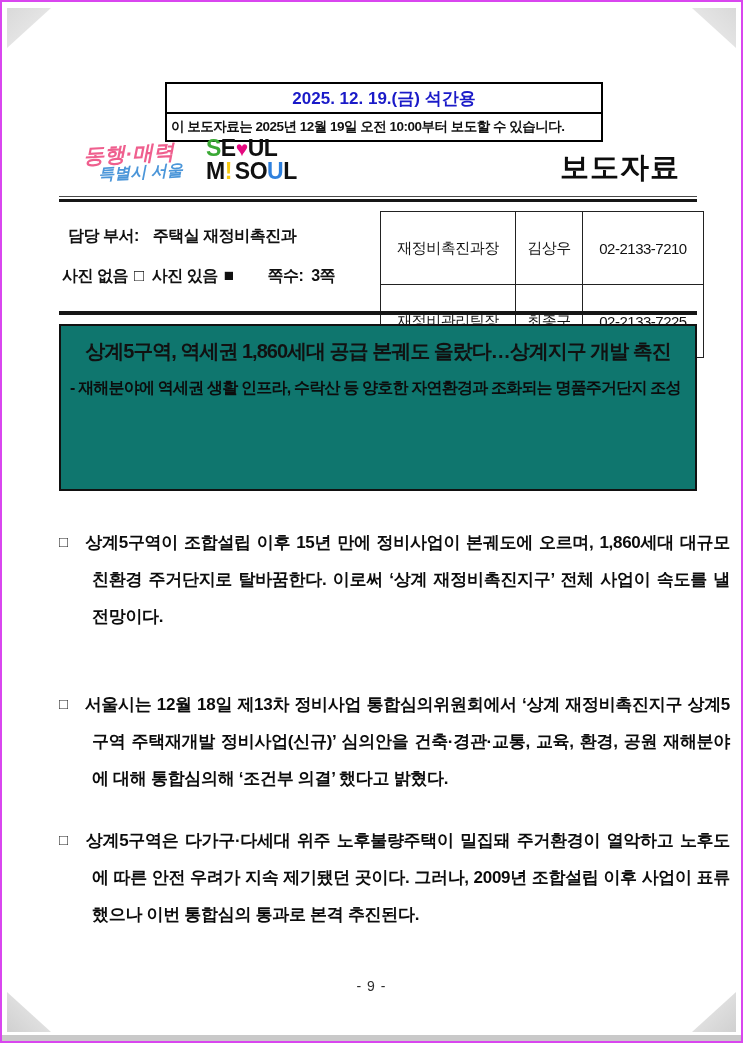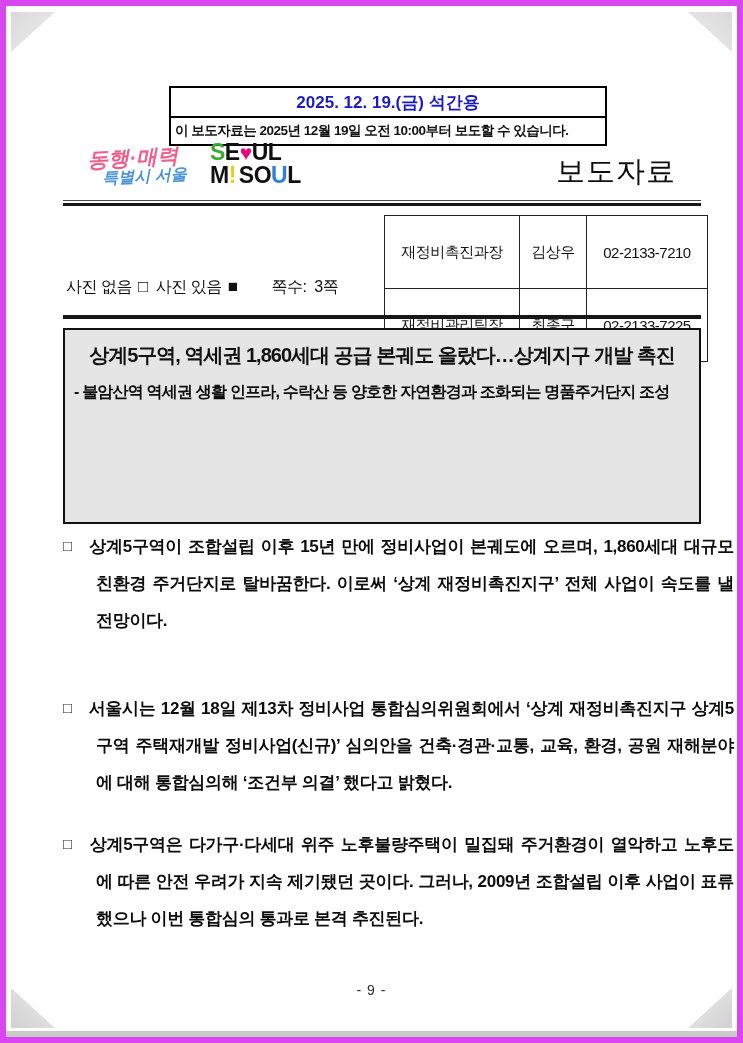--- a/index.html
+++ b/index.html
@@ -1,19 +1,19 @@
 <!DOCTYPE html>
 <html><head>
 <meta charset="utf-8">
 <style>
   html,body { margin:0; padding:0; background:#ffffff; }
   .page {
     position:relative; width:743px; height:1043px;
     background:#ffffff; overflow:hidden;
-    border:6px solid #d946ef; box-sizing:border-box;
+    border:2px solid #d946ef; box-sizing:border-box;
     font-family:"Liberation Sans","DejaVu Sans",sans-serif;
     color:#111;
   }
   
   .fold { position:absolute; width:44px; height:40px; }
   .fold.tl { top:6px;  left:5px;  background:linear-gradient(135deg,#d9d9d9,#efefef); clip-path:polygon(0 0,100% 0,0 100%); }
   .fold.tr { top:6px;  right:5px; background:linear-gradient(225deg,#d9d9d9,#efefef); clip-path:polygon(0 0,100% 0,100% 100%); }
   .fold.bl { bottom:9px; left:5px;  background:linear-gradient(45deg,#d0d0d0,#ededed);  clip-path:polygon(0 0,0 100%,100% 100%); }
   .fold.br { bottom:9px; right:5px; background:linear-gradient(315deg,#d0d0d0,#ededed); clip-path:polygon(100% 0,0 100%,100% 100%); }
   .bottom-edge { position:absolute; left:0; right:0; bottom:0; height:6px; background:#c9c9c9; }
@@ -28,41 +28,41 @@
   .city-logo { position:absolute; left:62px; top:141px; width:130px; text-align:center;
                font-style:italic; font-weight:bold; line-height:1.05; transform:rotate(-3deg); }
   .city-logo .l1 { color:#ef5f8e; font-size:21px; letter-spacing:0px; }
   .city-logo .l2 { color:#4b96d9; font-size:16px; margin-left:22px; }
   .brand-logo { position:absolute; left:204px; top:135px; width:110px; text-align:left;
                 font-weight:900; font-size:23px; line-height:0.98; letter-spacing:-0.5px; color:#101010; }
   .brand-logo .green  { color:#3aa935; }
   .brand-logo .heart  { color:#e5097f; font-size:21px; }
   .brand-logo .yellow { color:#f6c80f; margin-right:3px; }
   .brand-logo .blue   { color:#2f80dd; }
-  .doc-type { position:absolute; right:61px; top:146px; font-size:29px; font-weight:400; letter-spacing:1px; color:#0d0d0d; }
+  .doc-type { position:absolute; right:61px; top:146px; font-size:29px; font-weight:700; letter-spacing:1px; color:#0d0d0d; }
 
   .rule-double { position:absolute; left:57px; top:194px; width:638px; height:2px;
                  border-top:1px solid #4a4a4a; border-bottom:3px solid #161616; }
   .rule-thick  { position:absolute; left:57px; top:309px; width:638px; height:4px; background:#161616; }
 
   
   .dept-line  { position:absolute; left:66px; top:224px; font-size:16px; font-weight:bold; letter-spacing:-0.5px; }
   .dept-line .val { margin-left:14px; }
-  .photo-line { position:absolute; left:60px; top:271px; font-size:16px; font-weight:normal; letter-spacing:-0.5px; }
+  .photo-line { position:absolute; left:60px; top:264px; font-size:16px; font-weight:bold; letter-spacing:-0.5px; }
   .photo-line .mark { margin:0 4px 0 6px; font-size:17px; }
   .photo-line .pages { margin-left:26px; }
   .photo-line .pval { margin-left:8px; }
   table.contacts { position:absolute; left:378px; top:209px; border-collapse:collapse; }
   table.contacts td { border:1.5px solid #222; height:48px; text-align:center; vertical-align:middle;
                       font-size:15px; font-weight:500; letter-spacing:-0.5px; padding:12px 4px; }
   td.c-title { width:126px; } td.c-name { width:58px;margin-top:16px; } td.c-phone { width:112px; }
 
   
-  .headline { position:absolute; left:57px; top:322px; width:638px; height:196px;
-              border:2.5px solid #111; box-sizing:border-box; padding:6px 9px 0; background:#e5e5e5; }
+  .headline { position:absolute; left:57px; top:322px; width:638px; height:167px;
+              border:2.5px solid #111; box-sizing:border-box; padding:6px 9px 0; background:#0f766e; }
   .headline .title { font-size:20px; font-weight:900; letter-spacing:-1px; text-align:center;
                      white-space:nowrap; line-height:38px; }
   .headline .bullet { font-size:16px; font-weight:700; letter-spacing:-0.8px; line-height:35px;
                       white-space:nowrap; color:#0c0c0c; }
 
   
   .para { position:absolute; left:57px; width:638px; font-size:17px; font-weight:600;
           letter-spacing:-0.3px; line-height:37px; text-align:justify;
           padding-left:33px; text-indent:-33px; color:#0c0c0c; }
   .para .pmark { font-size:15px; margin-right:16px; position:relative; top:-1px; color:#222; }
@@ -94,20 +94,23 @@
   <div class="brand-logo">
     <div><span class="green">S</span><span>E</span><span class="heart">♥</span><span>U</span><span>L</span>
     </div>
     <div><span>M</span><span class="yellow">!</span><span>S</span><span>O</span><span class="blue">U</span><span>L</span>
     </div>
   </div>
   <div class="doc-type">보도자료</div>
 
   <div class="rule-double"></div>
 
+  <div class="dept-line">
+    <span>담당 부서:</span><span class="val">주택실 재정비촉진과</span>
+  </div>
   <div class="photo-line">
     <span>사진 없음</span><span class="mark">□</span>
     <span>사진 있음</span><span class="mark">■</span>
     <span class="pages">쪽수:</span><span class="pval">3쪽</span>
   </div>
   <table class="contacts">
     <tbody>
         <tr>
       <td class="c-title">재정비촉진과장</td>
       <td class="c-name">김상우</td>
@@ -118,21 +121,21 @@
       <td class="c-name">최종구</td>
       <td class="c-phone">02-2133-7225</td>
     </tr>
   </tbody>
     </table>
 
   <div class="rule-thick"></div>
 
   <div class="headline">
     <div class="title">상계5구역, 역세권 1,860세대 공급 본궤도 올랐다…상계지구 개발 촉진</div>
-    <div class="bullet">- 불암산역 역세권 생활 인프라, 수락산 등 양호한 자연환경과 조화되는 명품주거단지 조성</div>
+    <div class="bullet">- 재해분야에 역세권 생활 인프라, 수락산 등 양호한 자연환경과 조화되는 명품주거단지 조성</div>
   </div>
 
   <div class="para p1">
     <span class="pmark">□</span><span>상계5구역이 조합설립 이후 15년 만에 정비사업이 본궤도에 오르며, 1,860세대 대규모 친환경 주거단지로 탈바꿈한다. 이로써 ‘상계 재정비촉진지구’ 전체 사업이 속도를 낼 전망이다.</span>
   </div>
   <div class="para p2">
     <span class="pmark">□</span><span>서울시는 12월 18일 제13차 정비사업 통합심의위원회에서 ‘상계 재정비촉진지구 상계5구역 주택재개발 정비사업(신규)’ 심의안을 건축·경관·교통, 교육, 환경, 공원 재해분야에 대해 통합심의해 ‘조건부 의결’ 했다고 밝혔다.</span>
   </div>
   <div class="para p3">
     <span class="pmark">□</span><span>상계5구역은 다가구·다세대 위주 노후불량주택이 밀집돼 주거환경이 열악하고 노후도에 따른 안전 우려가 지속 제기됐던 곳이다. 그러나, 2009년 조합설립 이후 사업이 표류했으나 이번 통합심의 통과로 본격 추진된다.</span>

